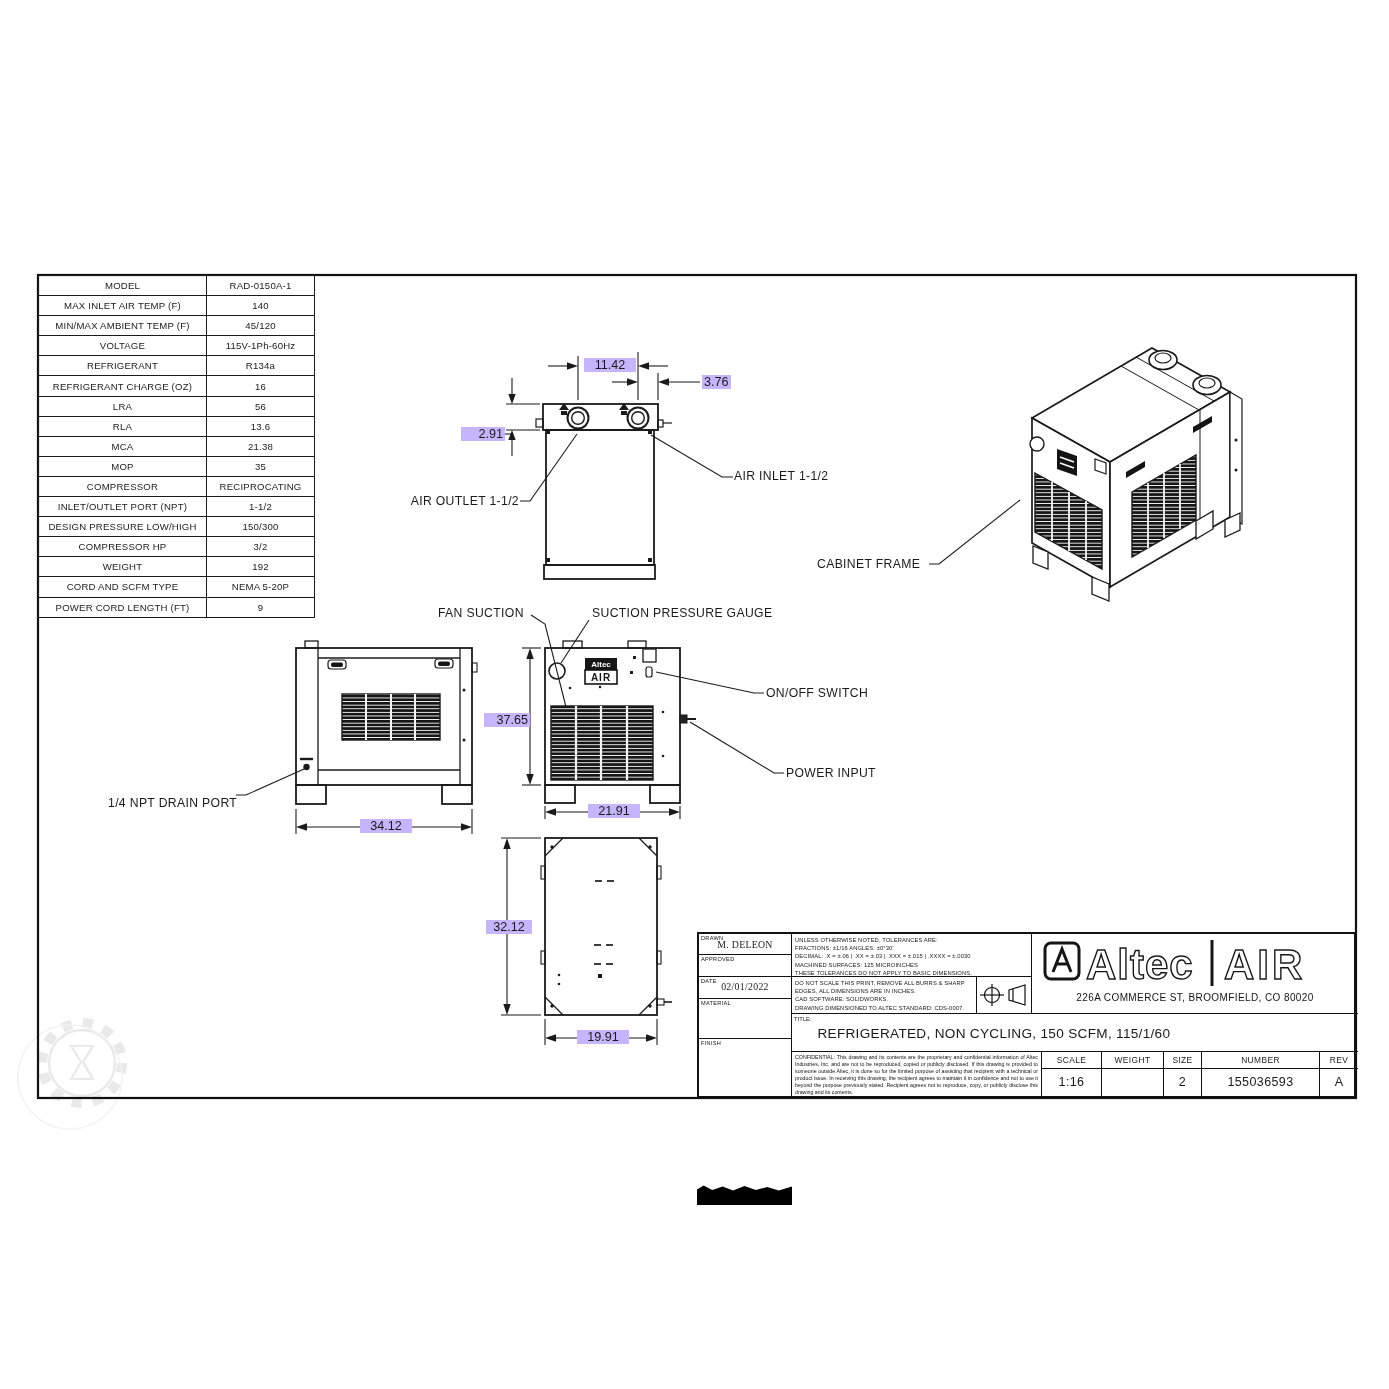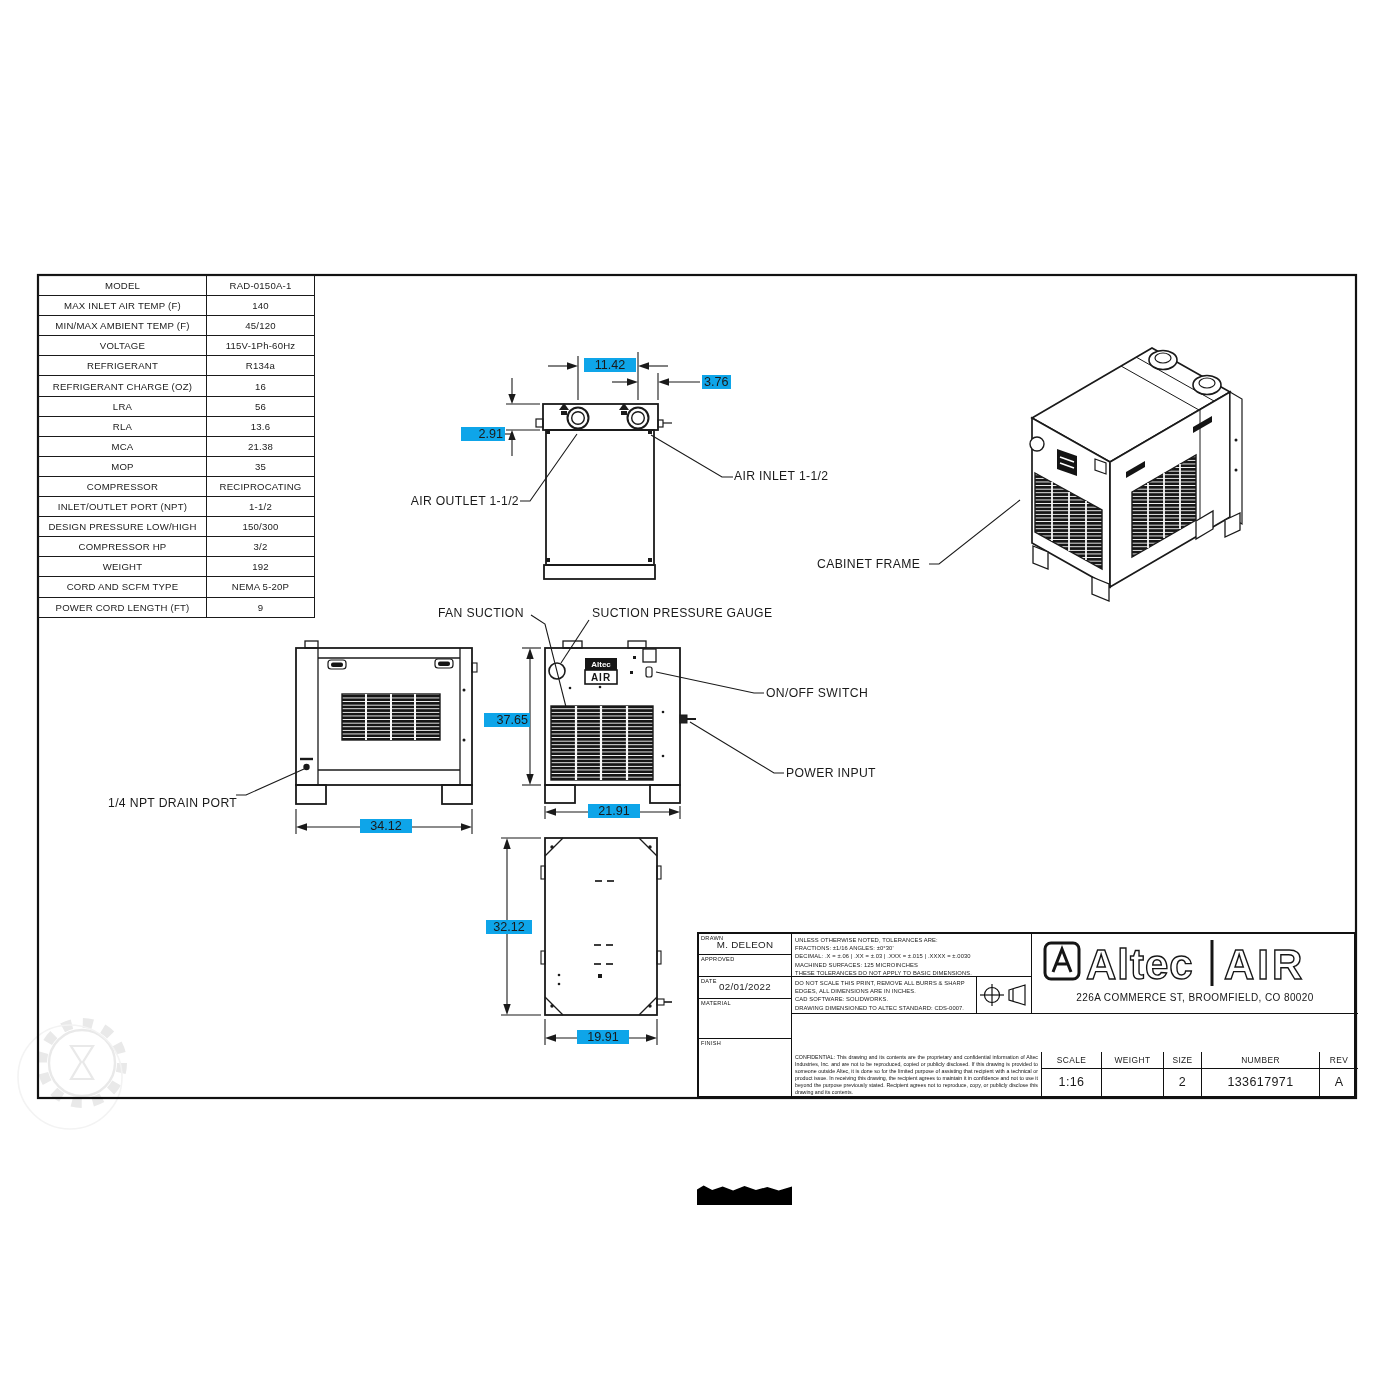--- a/index.html
+++ b/index.html
@@ -16,21 +16,21 @@
   .lbl{position:absolute;font-size:12.2px;letter-spacing:.35px;white-space:nowrap;}
   .lbl-outlet{left:403px;top:494px;width:116px;text-align:right;}
   .lbl-inlet{left:734px;top:469px;}
   .lbl-fan{left:438px;top:606px;}
   .lbl-gauge{left:592px;top:606px;}
   .lbl-onoff{left:766px;top:686px;}
   .lbl-power{left:786px;top:766px;}
   .lbl-cab{left:817px;top:557px;}
   .lbl-drain{left:108px;top:788px;margin-top:8px;}
   
-  .dim{position:absolute;font-size:12.6px;background:#0ea5e9;white-space:nowrap;padding:0 2px;}
+  .dim{position:absolute;font-size:12.6px;background:#c4b5fd;white-space:nowrap;padding:0 2px;}
   .dim-1142{left:584px;top:358px;width:48px;text-align:center;}
   .dim-376{left:702px;top:375px;}
   .dim-291{left:461px;top:427px;width:40px;text-align:right;}
   .dim-3045{left:484px;top:713px;width:42px;text-align:right;}
   .dim-2191{left:588px;top:804px;width:48px;text-align:center;}
   .dim-3412{left:360px;top:819px;width:48px;text-align:center;}
   .dim-3212{left:486px;top:920px;width:42px;text-align:center;}
   .dim-1991{left:577px;top:1030px;width:48px;text-align:center;}
   
   #tblock{position:absolute;left:697px;top:932px;width:659px;height:166px;
@@ -46,21 +46,21 @@
   .c-notes{left:93px;top:43px;width:185px;height:37px;padding:2px 3px;}
   .c-proj{left:278px;top:43px;width:55px;height:37px;}
   .c-logo{left:333px;top:0;width:326px;height:80px;border-right:none;}
   .c-title{left:93px;top:80px;width:566px;height:38px;border-right:none;}
   .c-conf{left:93px;top:118px;width:250px;height:46px;border-bottom:none;padding:2px 3px;}
   .c-scale{left:343px;top:118px;width:60px;height:46px;border-bottom:none;}
   .c-weight{left:403px;top:118px;width:62px;height:46px;border-bottom:none;}
   .c-size{left:465px;top:118px;width:38px;height:46px;border-bottom:none;}
   .c-number{left:503px;top:118px;width:118px;height:46px;border-bottom:none;}
   .c-rev{left:621px;top:118px;width:38px;height:46px;border:none;}
-  .cellval{font-size:9.8px;text-align:center;margin-top:2px;letter-spacing:.3px;}
+  .cellval{font-size:9.8px;text-align:center;margin-top:2px;letter-spacing:.3px;font-family:Liberation Serif, serif;}
   .tolline{font-size:5.8px;line-height:1.42;letter-spacing:.1px;white-space:nowrap;}
   .hd{height:17px;border-bottom:1.5px solid #111;font-size:8.4px;letter-spacing:.4px;
       text-align:center;line-height:17px;box-sizing:border-box;}
   .vv{font-size:12.5px;text-align:center;line-height:27px;letter-spacing:.4px;}
   .titlebar{display:flex;align-items:center;height:100%;}
   .titletag{font-size:5.8px;align-self:flex-start;padding:2px 0 0 2px;}
   .titletxt{font-size:13.6px;letter-spacing:.3px;margin-left:6px;margin-top:2px;white-space:nowrap;}
   .conftxt{font-size:5.25px;line-height:1.34;color:#111;text-align:justify;}
   .blob{position:absolute;left:-2px;top:141px;width:95px;height:25px;background:#000;
         clip-path:polygon(0 38%,7% 22%,16% 40%,27% 26%,38% 42%,50% 24%,62% 40%,74% 28%,86% 42%,100% 26%,100% 100%,0 100%);}
@@ -452,38 +452,44 @@
       <g stroke="#151515" fill="none" stroke-width="3">
         <rect x="13" y="9" width="34" height="36" rx="6"></rect>
         <path d="M21,38 L30,15 L39,38 M24.5,30 H35.5"></path>
       </g>
       <text x="54" y="45" font-size="42" font-weight="bold" fill="#fff" stroke="#151515" stroke-width="1.4" letter-spacing="1" font-family="Liberation Sans, sans-serif">Altec</text>
       <line x1="180" y1="6" x2="180" y2="52" stroke="#151515" stroke-width="3"></line>
       <text x="192" y="45" font-size="42" font-weight="bold" fill="#fff" stroke="#151515" stroke-width="1.4" letter-spacing="3" font-family="Liberation Sans, sans-serif">AIR</text>
       <text class="addr" x="163" y="67" font-size="10.5" fill="#151515" text-anchor="middle" letter-spacing=".4" font-family="Liberation Sans, sans-serif">226A COMMERCE ST, BROOMFIELD, CO 80020</text>
     </svg>
   </div>
+  <div class="tc c-title">
+    <div class="titlebar">
+      <div class="titletag">TITLE:</div>
+      <div class="titletxt">REFRIGERATED, NON CYCLING, 150 SCFM, 115/1/60</div>
+    </div>
+  </div>
   <div class="tc c-conf">
     <div class="conftxt">CONFIDENTIAL: This drawing and its contents are the proprietary and confidential information of Altec Industries, Inc. and are not to be reproduced, copied or publicly disclosed. If this drawing is provided to someone outside Altec, it is done so for the limited purpose of assisting that recipient with a technical or product issue. In receiving this drawing, the recipient agrees to maintain it in confidence and not to use it beyond the purpose previously stated. Recipient agrees not to reproduce, copy, or publicly disclose this drawing and its contents.</div>
   </div>
   <div class="tc c-scale">
     <div class="hd">SCALE</div>
     <div class="vv">1:16</div>
   </div>
   <div class="tc c-weight">
     <div class="hd">WEIGHT</div>
     <div class="vv"></div>
   </div>
   <div class="tc c-size">
     <div class="hd">SIZE</div>
     <div class="vv">2</div>
   </div>
   <div class="tc c-number">
     <div class="hd">NUMBER</div>
-    <div class="vv">133617971</div>
+    <div class="vv">155036593</div>
   </div>
   <div class="tc c-rev">
     <div class="hd">REV</div>
     <div class="vv">A</div>
   </div>
 </div>
 
 </div>
 
 </body></html>

